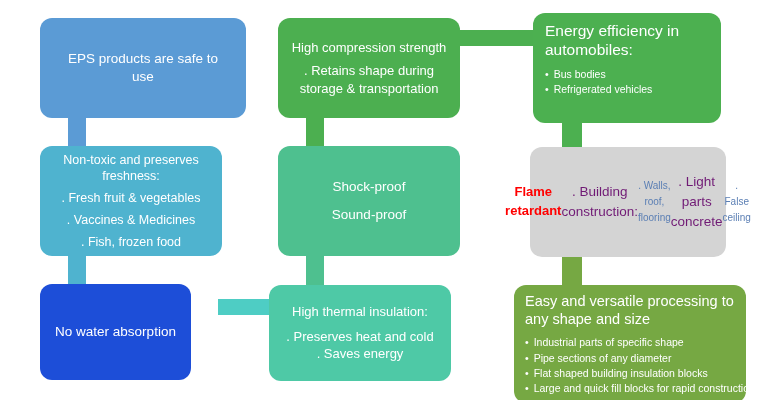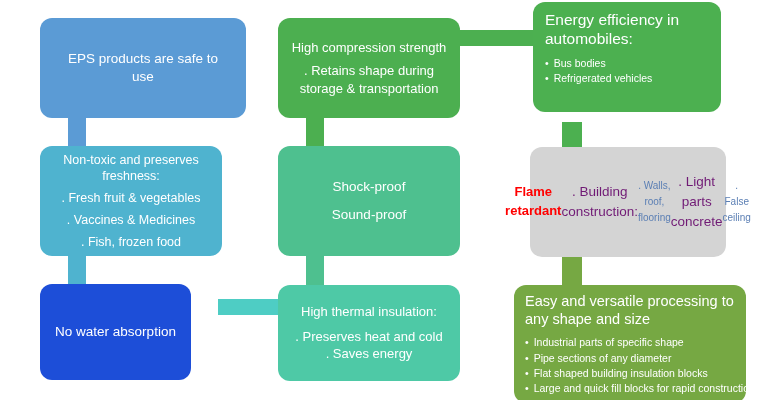--- a/index.html
+++ b/index.html
@@ -152,27 +152,27 @@
     <span class="ln">High compression strength</span>
     <span class="ln" style="margin-top:6px;">. Retains shape during</span>
     <span class="ln">storage &amp; transportation</span>
   </div>
 
   <div class="node centered" style="left:278px; top:146px; width:182px; height:110px; background:#4ec08f; font-size:13.5px;">
     <span class="ln">Shock-proof</span>
     <span class="ln" style="margin-top:9px;">Sound-proof</span>
   </div>
 
-  <div class="node centered" style="left:278px; top:285px; width:182px; height:96px; background:#4ec9a6; font-size:13px;">
+  <div class="node centered" style="left:269px; top:285px; width:182px; height:96px; background:#4ec9a6; font-size:13px;">
     <span class="ln">High thermal insulation:</span>
     <span class="ln" style="margin-top:7px;">. Preserves heat and cold</span>
     <span class="ln">. Saves energy</span>
   </div>
 
-  <div class="node bulleted" style="left:533px; top:2px; width:188px; height:110px; background:#4cb050;">
+  <div class="node bulleted" style="left:533px; top:13px; width:188px; height:110px; background:#4cb050;">
     <span class="ttl">Energy efficiency in automobiles:</span>
     <ul class="blist">
       <li>Bus bodies</li>
       <li>Refrigerated vehicles</li>
     </ul>
   </div>
 
   <div class="graycard" style="left:530px; top:147px; width:196px; height:110px;">
     <span class="gtitle">Flame retardant</span>
     <span class="gbig">. Building construction:</span>

